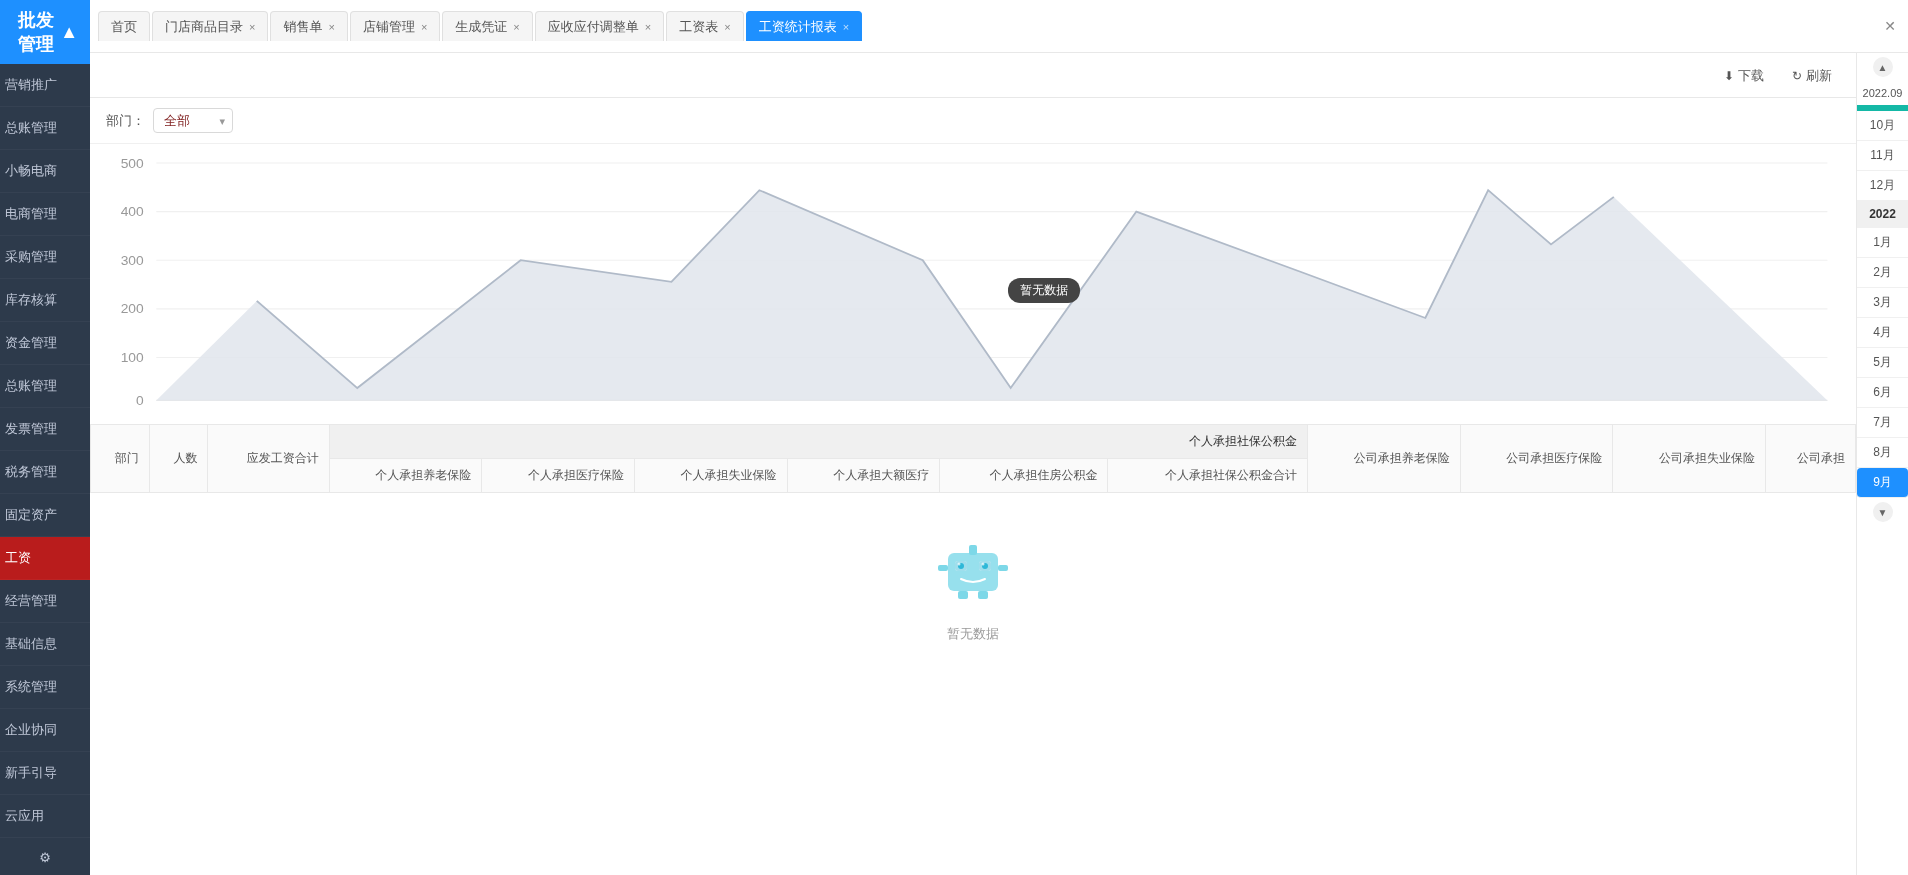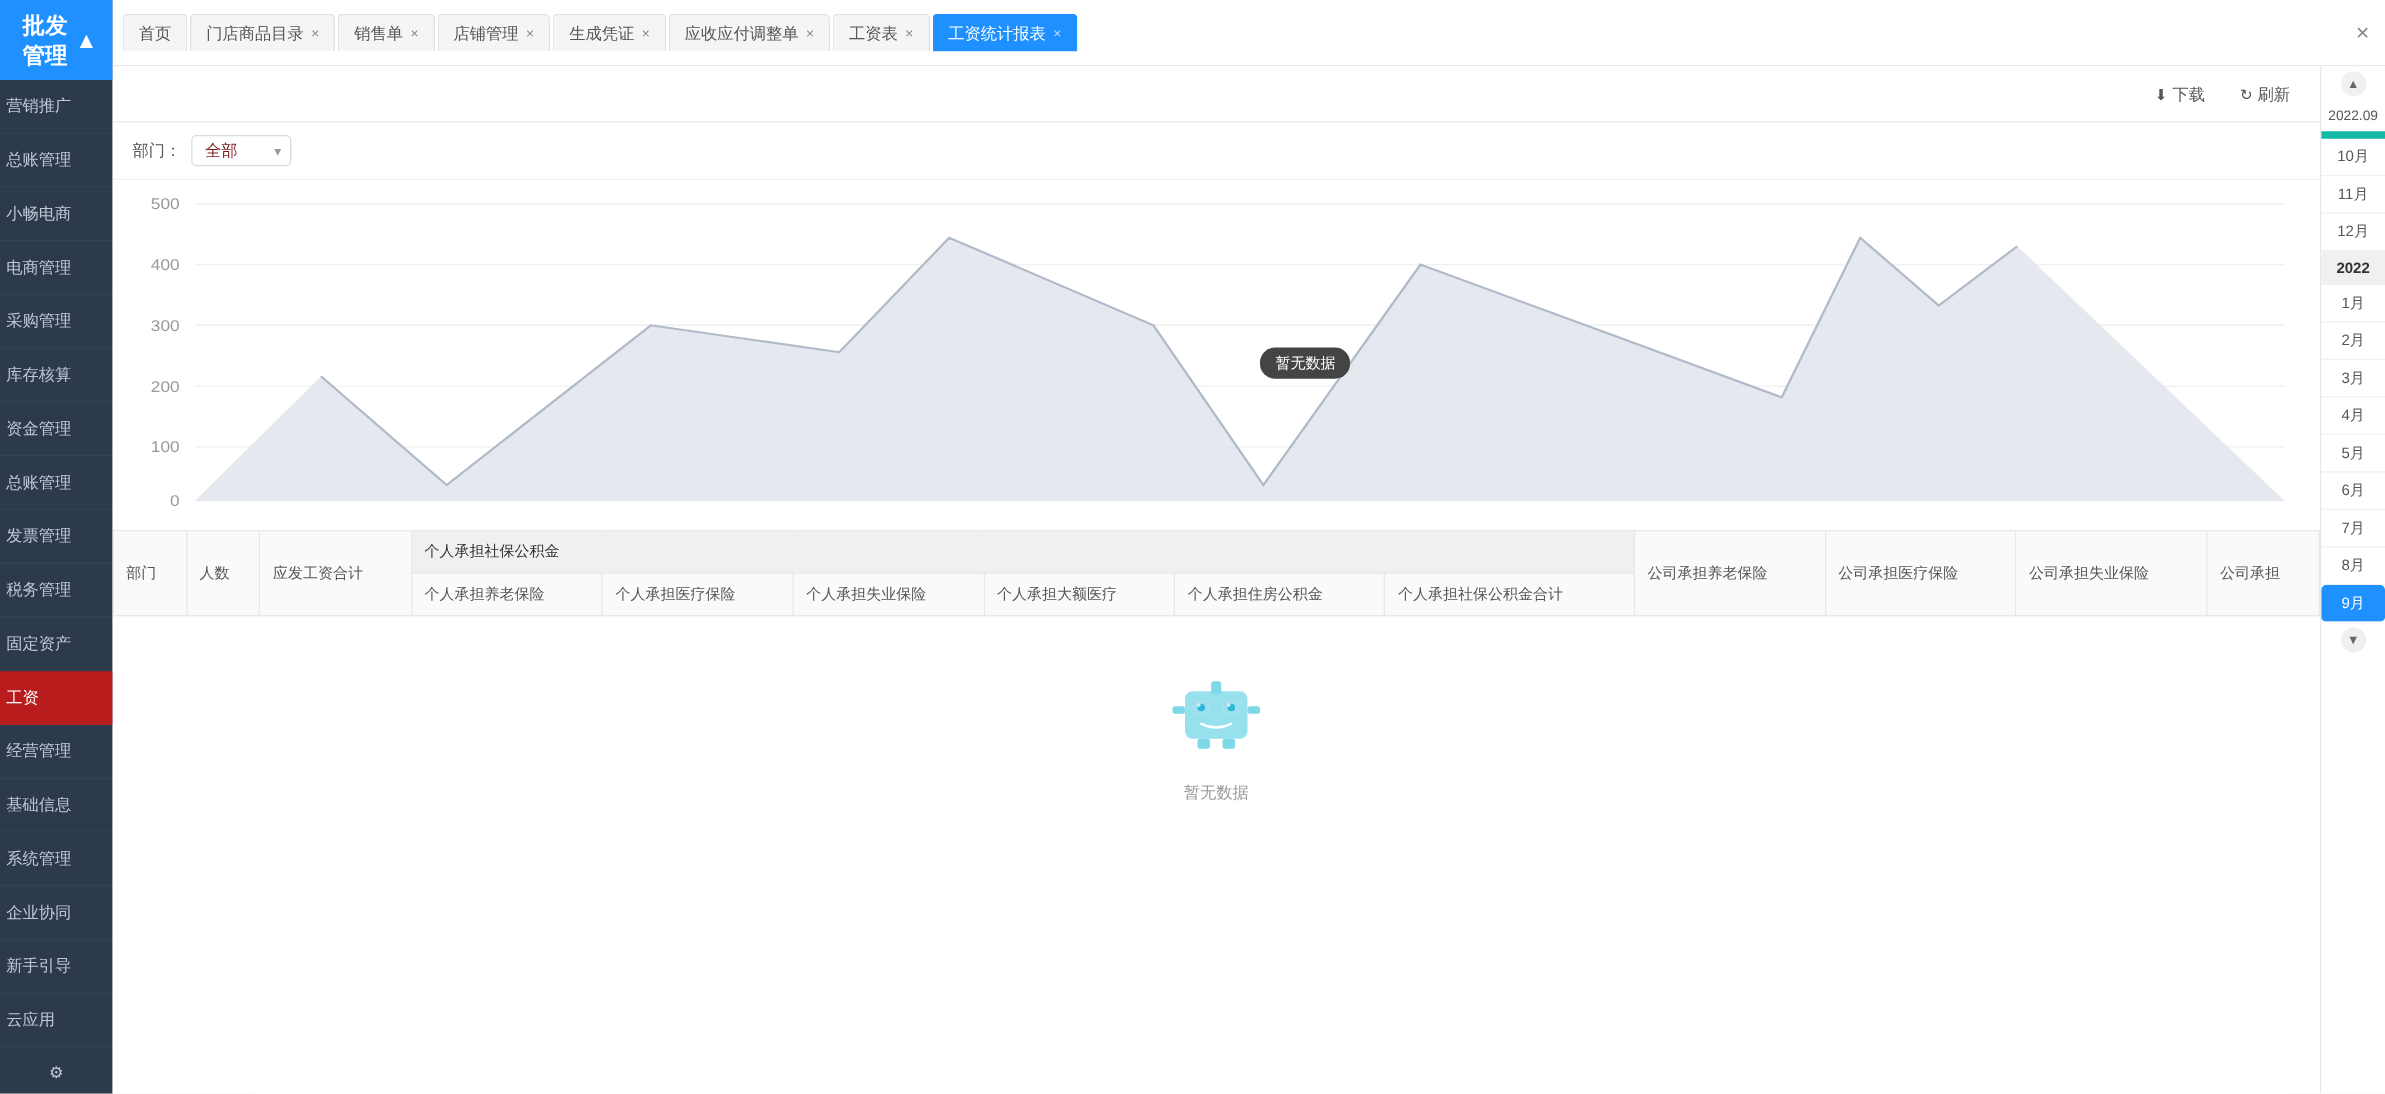--- a/index.html
+++ b/index.html
@@ -219,21 +219,21 @@
       overflow: auto;
     }
     .data-table {
       width: 100%;
       border-collapse: collapse;
       font-size: 12px;
     }
     .data-table th, .data-table td {
       border: 1px solid #e8e8e8;
       padding: 8px 10px;
-      text-align: left;
+      text-align: right;
       white-space: nowrap;
       margin-top: 14px;
     }
     .data-table thead th {
       background: #fafafa;
       color: #555;
       font-weight: normal;
     }
     .data-table thead .group-header {
       background: #f0f0f0;

